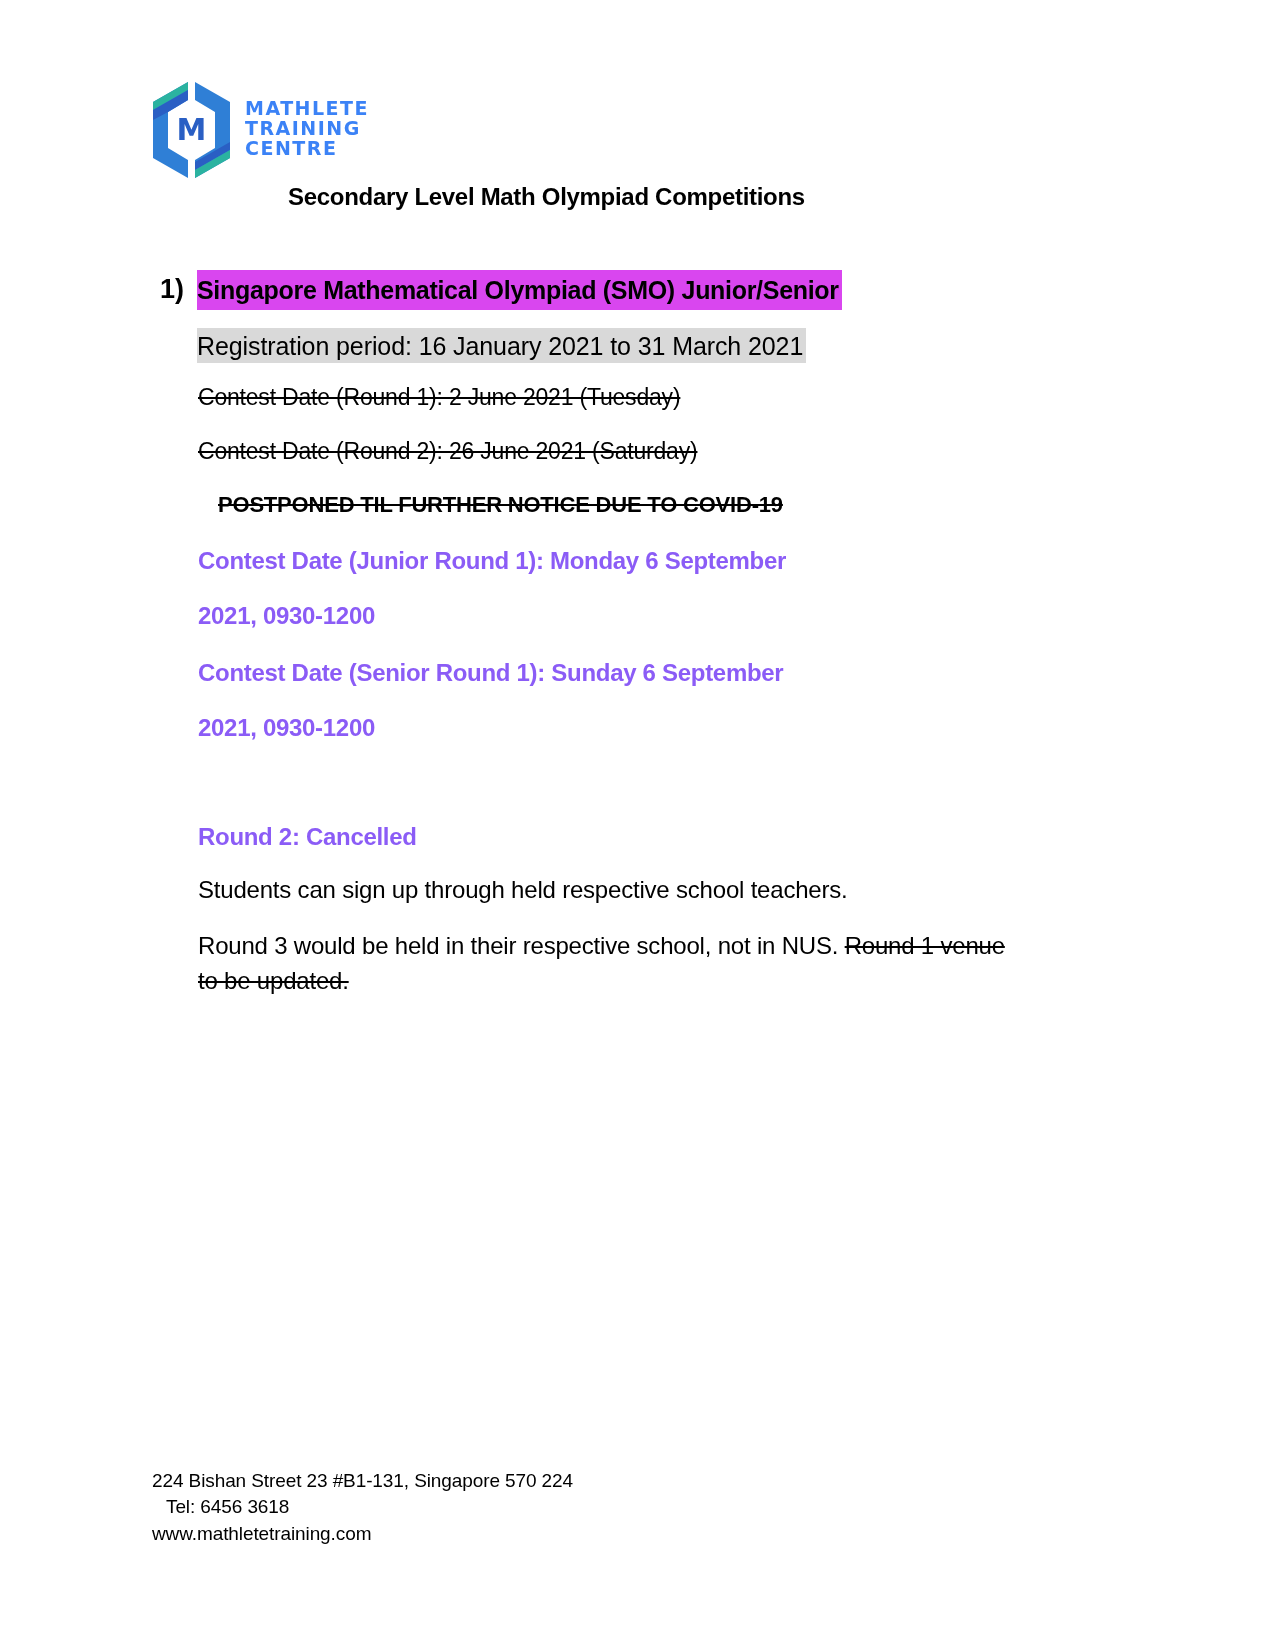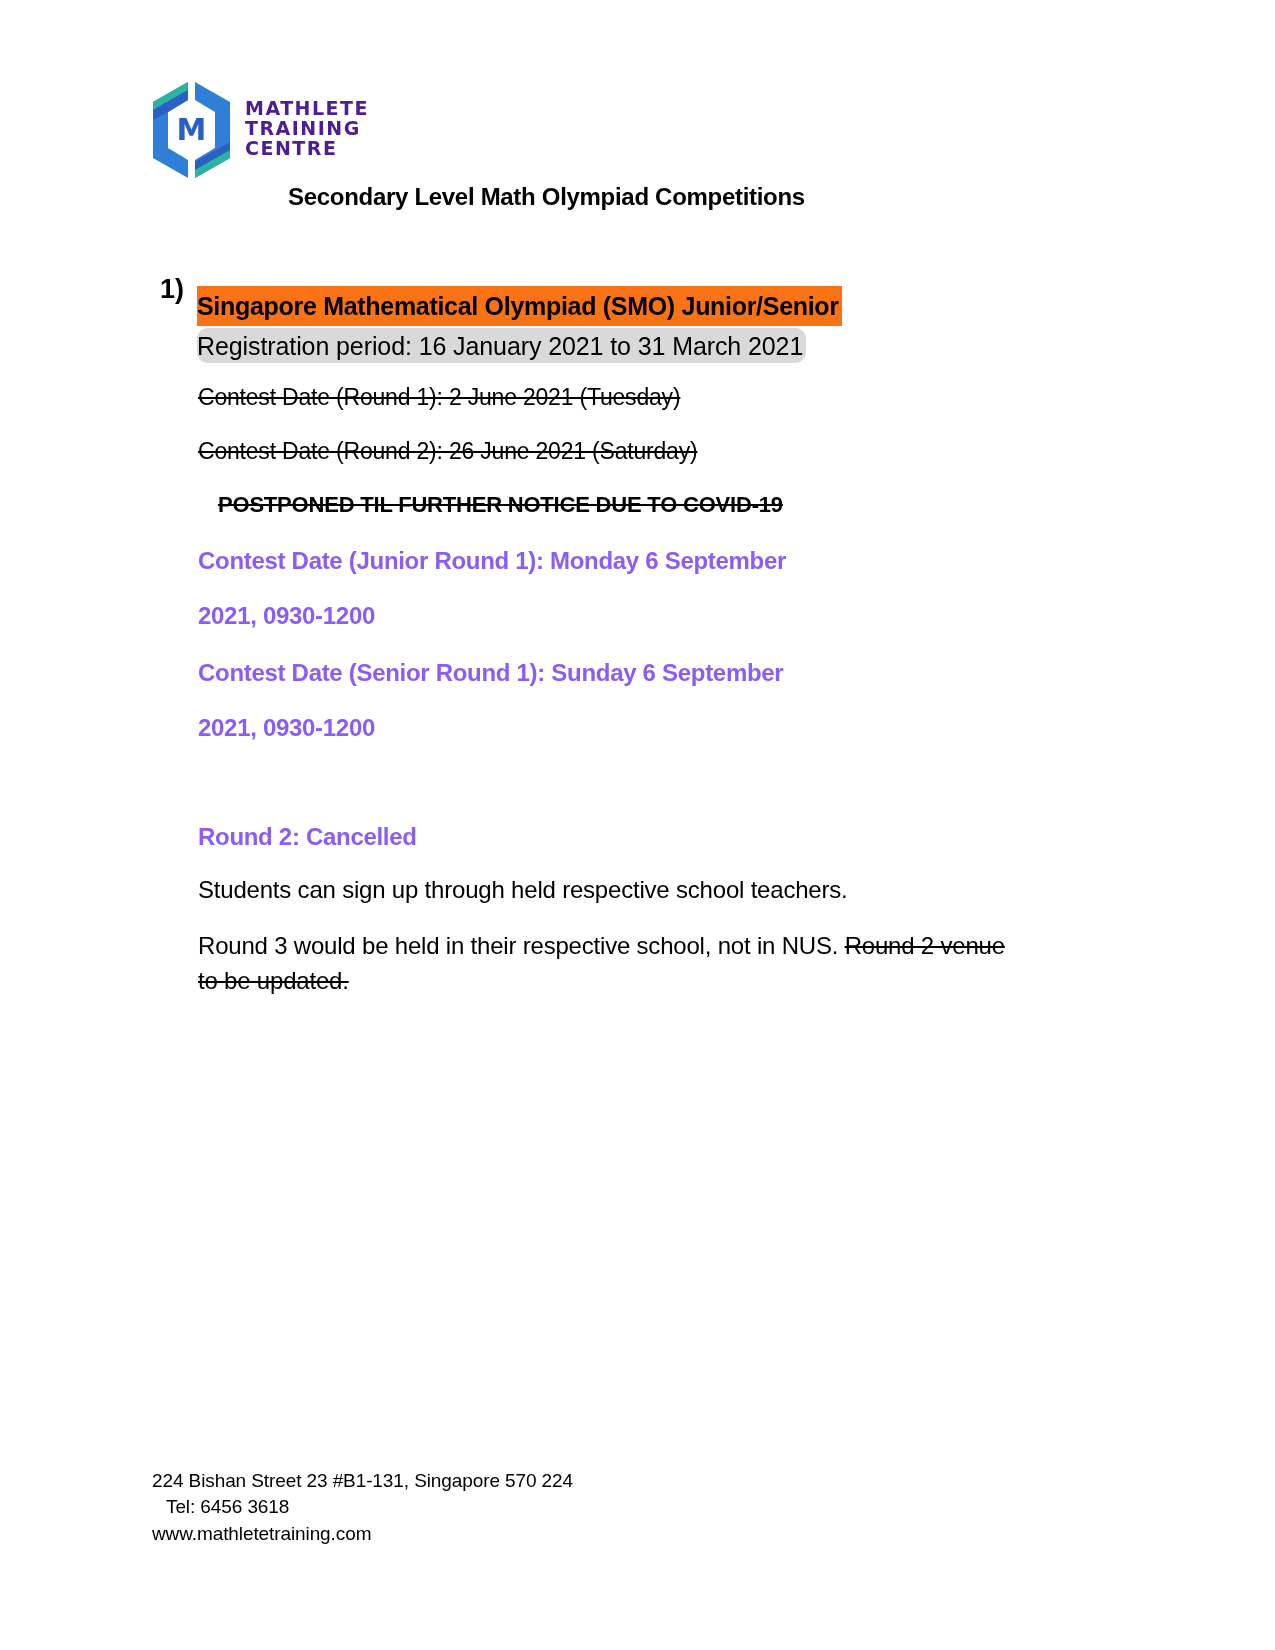--- a/index.html
+++ b/index.html
@@ -1,28 +1,28 @@
 <!DOCTYPE html>
 <html><head>
 <meta charset="utf-8">
 <style>
   html, body { margin: 0; padding: 0; background: #ffffff; }
   body { width: 1275px; height: 1650px; position: relative; overflow: hidden;
          font-family: "Liberation Sans", sans-serif; color: #000; }
   .abs { position: absolute; white-space: nowrap; }
   .logo { position: absolute; left: 150px; top: 80px; width: 90px; height: 100px; }
   .logo-text { position: absolute; left: 245px; top: 98px; font-family: "DejaVu Sans", sans-serif;
-               font-size: 19px; line-height: 20px; letter-spacing: 1.5px; color: #4c1d95; font-weight: bold; }
+               font-size: 19px; line-height: 20px; letter-spacing: 1.5px; color: #3b82f6; font-weight: bold; }
   .logo-text div { height: 20px; }
   .title { left: 288px; top: 183px; font-size: 24px; font-weight: bold; letter-spacing: -0.3px; }
   .num { left: 160px; top: 274px; font-size: 27px; font-weight: bold; }
-  .hl-yellow { left: 197px; top: 286px; height: 40px; background: #f97316; font-size: 25px;
+  .hl-yellow { left: 197px; top: 270px; height: 40px; background: #d946ef; font-size: 25px;
                font-weight: bold; line-height: 40px; padding-right: 3px; letter-spacing: -0.3px; }
   .hl-gray { left: 197px; top: 328px; height: 35px; background: #d9d9d9; font-size: 25px;
-             line-height: 36px; padding-right: 3px; letter-spacing: -0.1px; border-radius: 11px; }
+             line-height: 36px; padding-right: 3px; letter-spacing: -0.1px; }
   .line { left: 198px; font-size: 23px; letter-spacing: -0.2px; }
   .strike { text-decoration: line-through; text-decoration-thickness: 2px; }
   .bold { font-weight: bold; margin-left: 20px; }
   .red { color: #8b5cf6; font-weight: bold; font-size: 24px; letter-spacing: -0.3px; }
   .body-text { font-size: 24px; letter-spacing: -0.2px; }
   .footer { left: 152px; font-size: 19px; letter-spacing: -0.1px; }
 </style>
 </head>
 <body>
 
@@ -58,19 +58,19 @@
 
 <div class="abs line red" style="top:547px;">Contest Date (Junior Round 1): Monday 6 September</div>
 <div class="abs line red" style="top:602px;">2021, 0930-1200</div>
 <div class="abs line red" style="top:659px;">Contest Date (Senior Round 1): Sunday 6 September</div>
 <div class="abs line red" style="top:714px;">2021, 0930-1200</div>
 
 <div class="abs line red" style="top:823px;">Round 2: Cancelled</div>
 <div class="abs line body-text" style="top:876px;">Students can sign up through held respective school teachers.</div>
 <div class="abs line body-text" style="top:932px;">
   <span>Round 3 would be held in their respective school, not in NUS.</span>
-  <span class="strike">Round 2 venue</span>
+  <span class="strike">Round 1 venue</span>
 </div>
 <div class="abs line body-text strike" style="top:967px;">to be updated.</div>
 
 <div class="abs footer" style="top:1470px;">224 Bishan Street 23 #B1-131, Singapore 570 224</div>
 <div class="abs footer" style="top:1496px;margin-left:14px;">Tel: 6456 3618</div>
 <div class="abs footer" style="top:1523px;">www.mathletetraining.com</div>
 
 </body></html>

